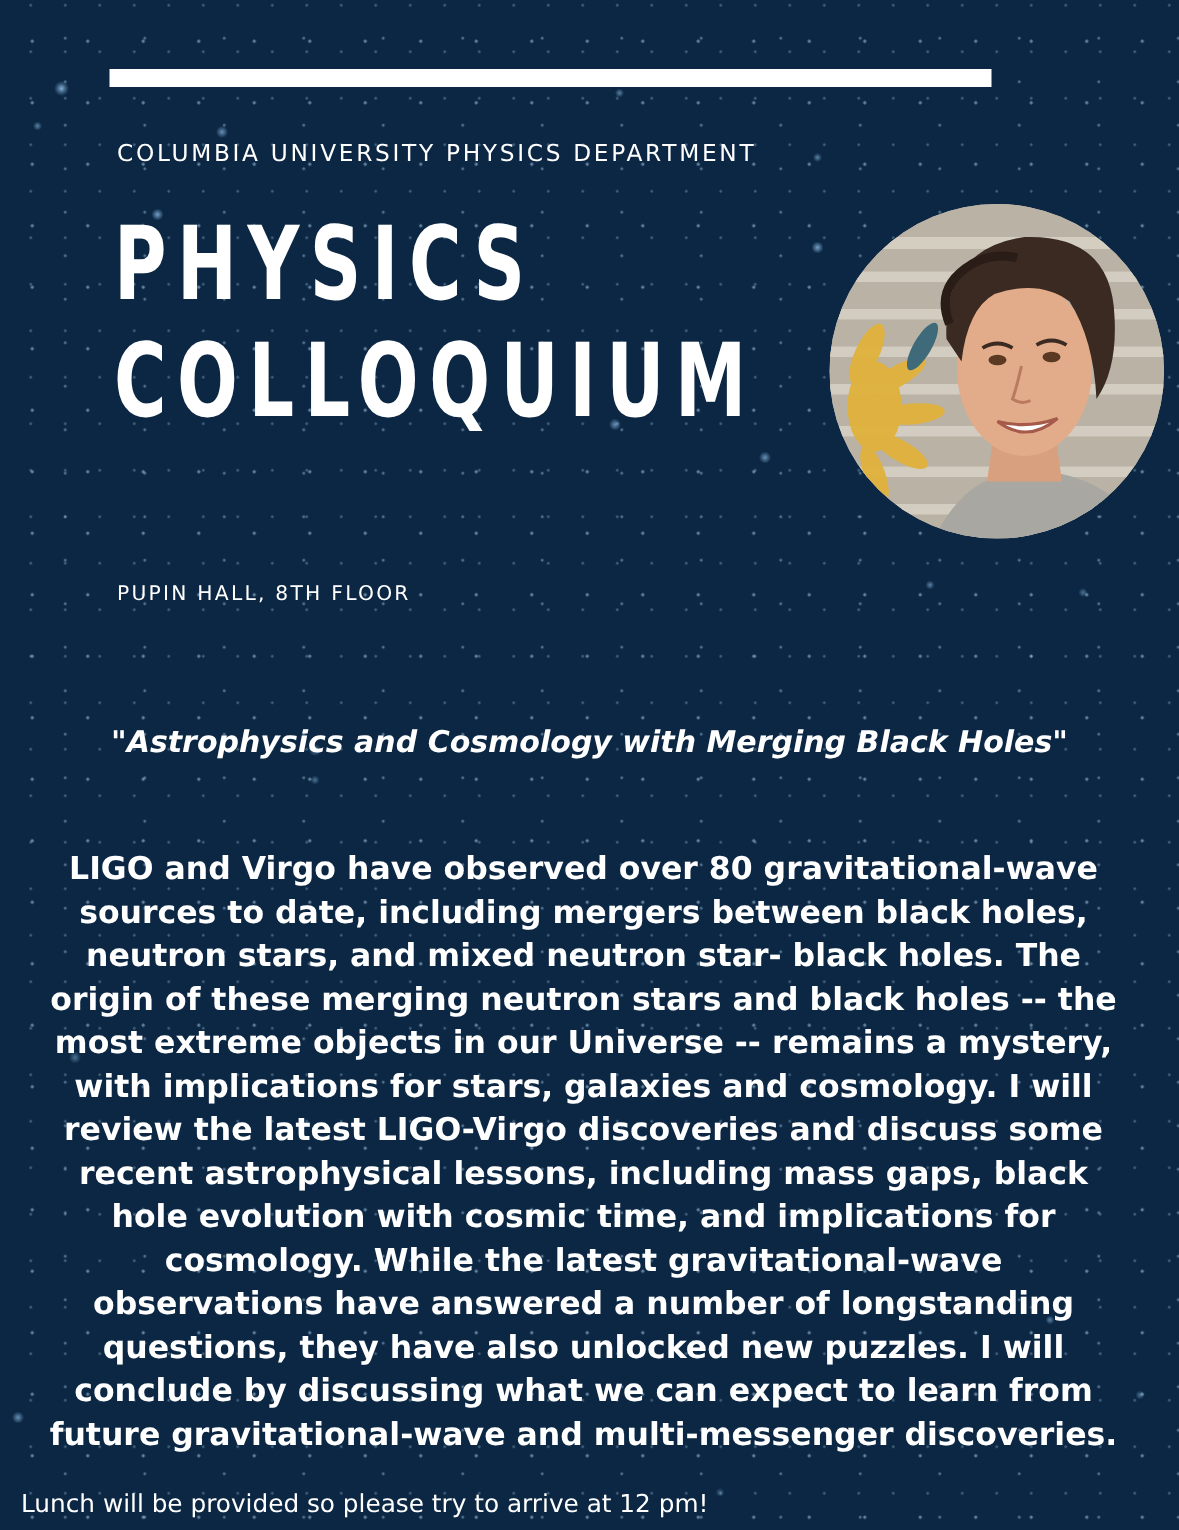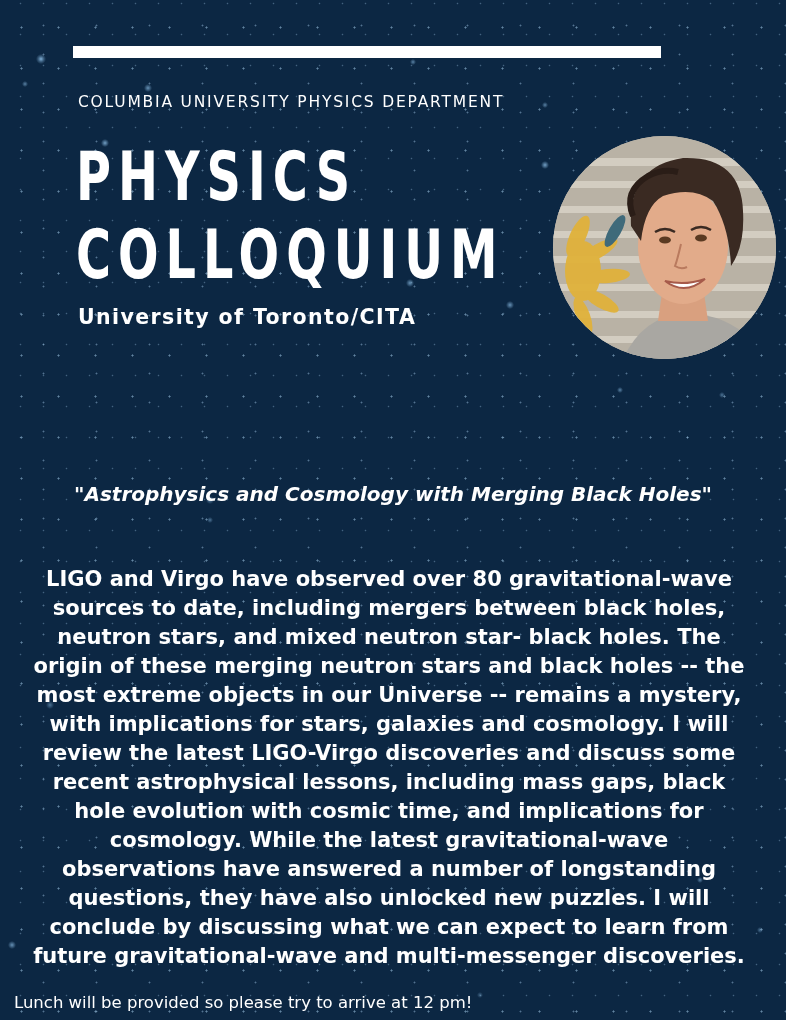--- a/index.html
+++ b/index.html
@@ -148,24 +148,24 @@
 <div class="top-rule"></div>
 
 <div class="dept">COLUMBIA UNIVERSITY PHYSICS DEPARTMENT</div>
 
 <div class="title">
   <div>PHYSICS</div>
   <div>COLLOQUIUM</div>
 </div>
 
 <div class="speaker">
-  <div>University of Toronto/CITA</div>
 </div>
 
 <div class="details">
+  <div>PUPIN HALL, 8TH FLOOR</div>
 </div>
 
 <div class="photo" aria-label="speaker-portrait">
   <svg width="223" height="223" viewBox="0 0 223 223">
 
     <rect x="0" y="0" width="223" height="223" fill="#b9b2a5"></rect>
     <g fill="#d8d2c6" opacity="0.85">
       <rect x="0" y="22" width="223" height="8"></rect>
       <rect x="0" y="45" width="223" height="7"></rect>
       <rect x="0" y="70" width="223" height="7"></rect>

